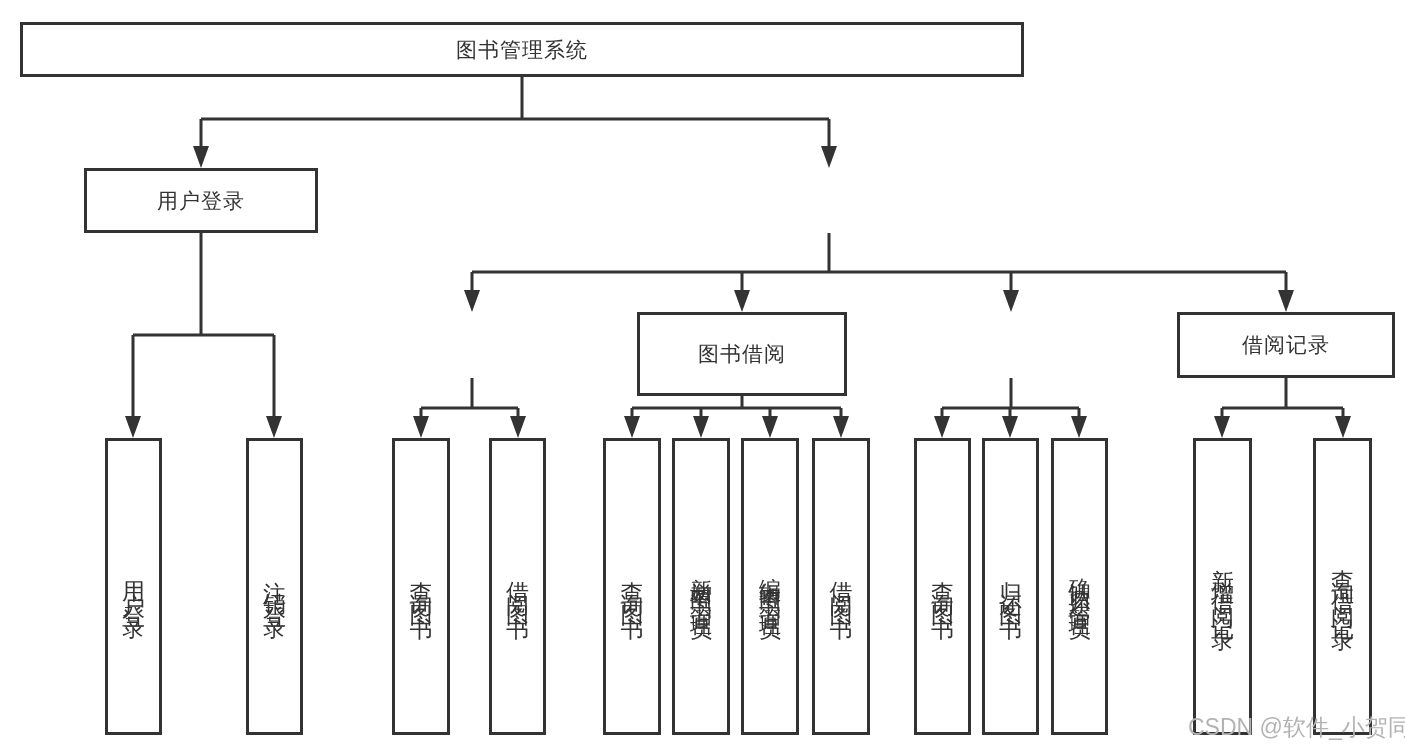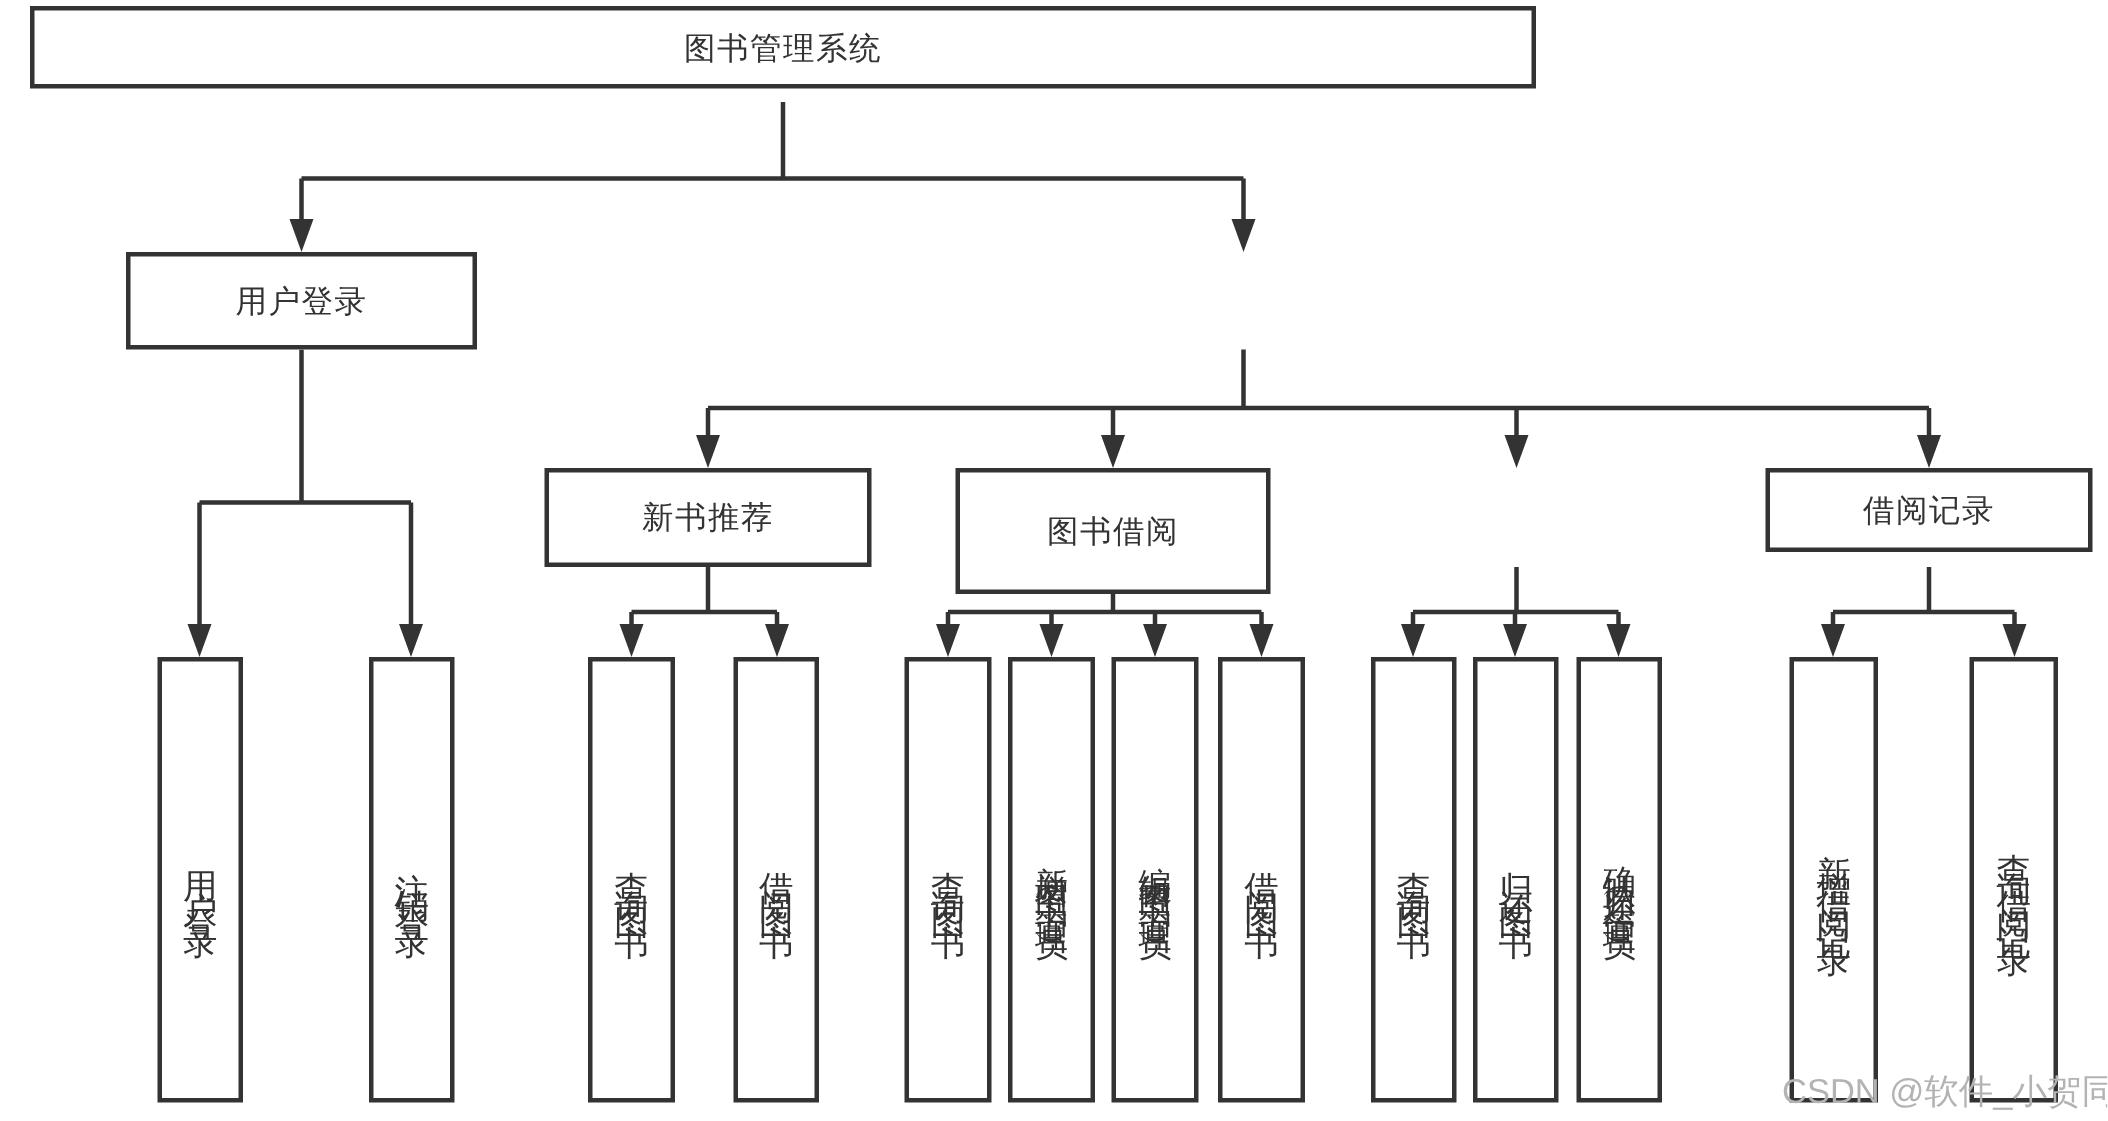--- a/index.html
+++ b/index.html
@@ -79,35 +79,32 @@
       <polygon points="762,416 778,416 770,438"></polygon>
       <polygon points="833,416 849,416 841,438"></polygon>
       <polygon points="934,416 950,416 942,438"></polygon>
       <polygon points="1002,416 1018,416 1010,438"></polygon>
       <polygon points="1071,416 1087,416 1079,438"></polygon>
       <polygon points="1214,416 1230,416 1222,438"></polygon>
       <polygon points="1335,416 1351,416 1343,438"></polygon>
     </g>
   </svg>
 
-  <div class="box h" style="left:20px;top:4px;width:1004px;height:55px;align-items:center;">
+  <div class="box h" style="left:20px;top:22px;width:1004px;height:55px;align-items:center;">
     <span class="lbl">图书管理系统</span>
   </div>
 
   <div class="box h" style="left:84px;top:168px;width:234px;height:65px;">
     <span class="lbl">用户登录</span>
   </div>
 
-  <div class="box h" style="left:363px;top:312px;width:218px;height:66px;">
-    <span class="lbl">新书推荐</span>
-  </div>
   <div class="box h" style="left:637px;top:312px;width:210px;height:84px;">
     <span class="lbl">图书借阅</span>
   </div>
-  <div class="box h" style="left:1177px;top:312px;width:218px;height:56px;font-family:Liberation Mono, monospace;">
+  <div class="box h" style="left:1177px;top:312px;width:218px;height:66px;font-family:Liberation Mono, monospace;">
     <span class="lbl">借阅记录</span>
   </div>
 
   <div class="box v" style="left:105px;top:438px;width:57px;height:297px;">
     <span class="vlbl">用户登录</span>
   </div>
   <div class="box v" style="left:246px;top:438px;width:57px;height:297px;">
     <span class="vlbl">注销登录</span>
   </div>
 

